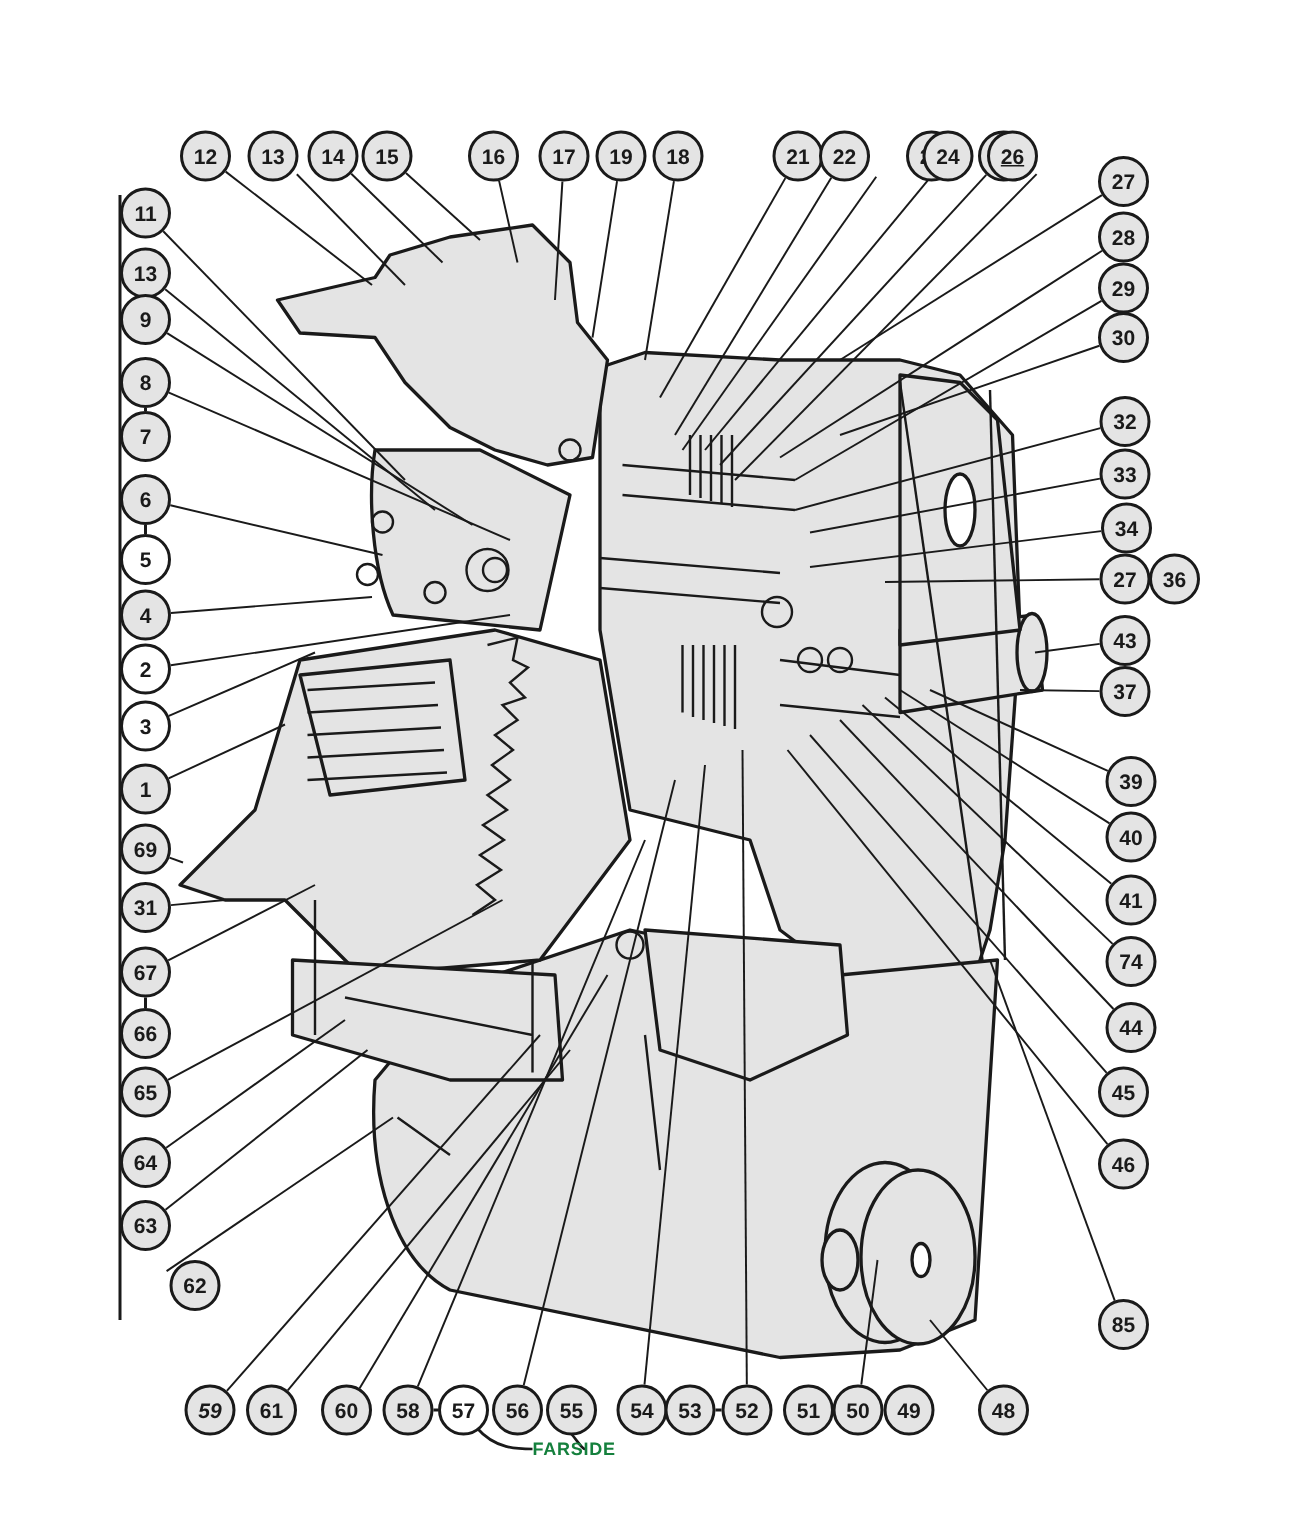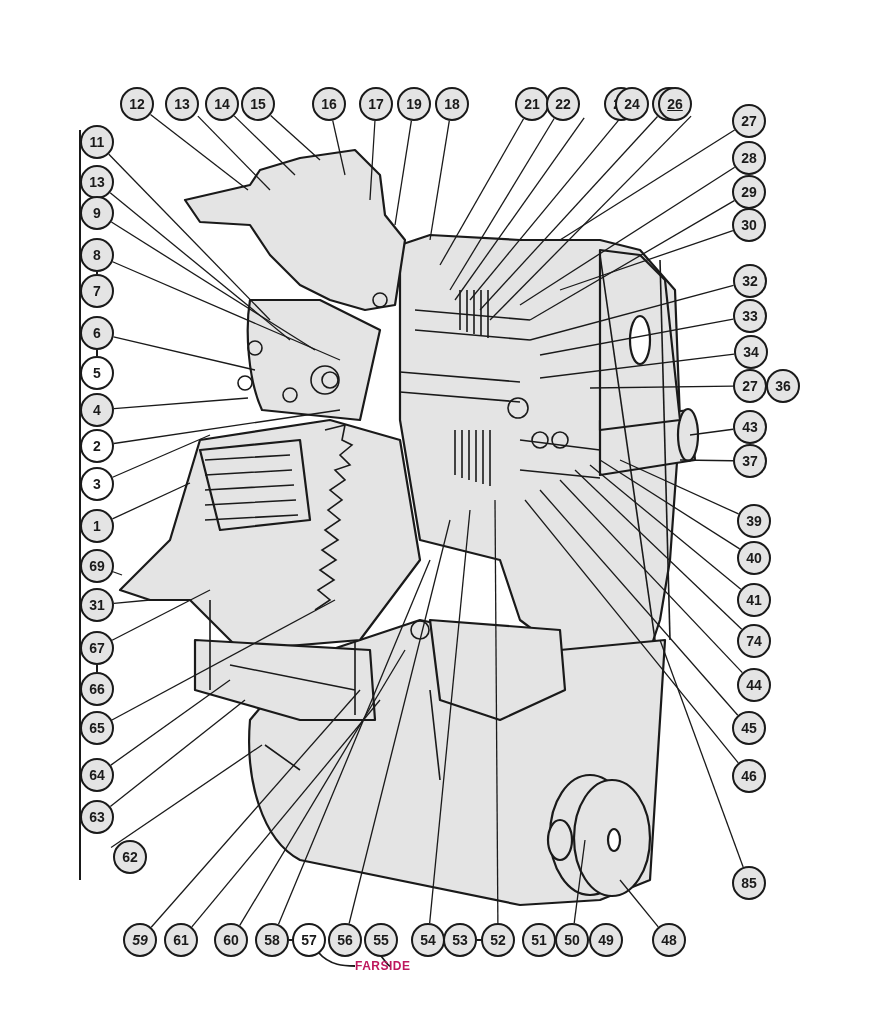--- a/index.html
+++ b/index.html
@@ -4,21 +4,21 @@
   <style>
     html, body { margin: 0; padding: 0; background: #ffffff; }
     body { width: 872px; height: 1024px; position: relative; overflow: hidden;
            font-family: "Liberation Sans", sans-serif; }
     #diagram { position: absolute; left: 0; top: 0; width: 872px; height: 1024px; }
     .callout { position: absolute; width: 34px; height: 34px; margin-left: -17px; margin-top: -17px;
                border: 2.5px solid #1a1a1a; border-radius: 50%; box-sizing: border-box;
                display: flex; align-items: center; justify-content: center;
                font-weight: bold; font-size: 14px; color: #1a1a1a; background: #e4e4e4; }
     .callout.white { background: #ffffff; }
-    .farside { position: absolute; font-weight: bold; font-size: 12px; letter-spacing: 0.5px; color: #be185d; }
+    .farside { position: absolute; font-weight: bold; font-size: 12px; letter-spacing: 0.5px; color: #15803d; }
   </style>
 </head>
 <body>
 
 <svg id="diagram" viewBox="0 0 872 1024" xmlns="http://www.w3.org/2000/svg">
   <g>
     <line x1="80" y1="130" x2="80" y2="880" stroke="#1a1a1a" stroke-width="2"></line>
   </g>
 
   <g fill="#e4e4e4" stroke="#1a1a1a" stroke-width="2.2" stroke-linejoin="round">

